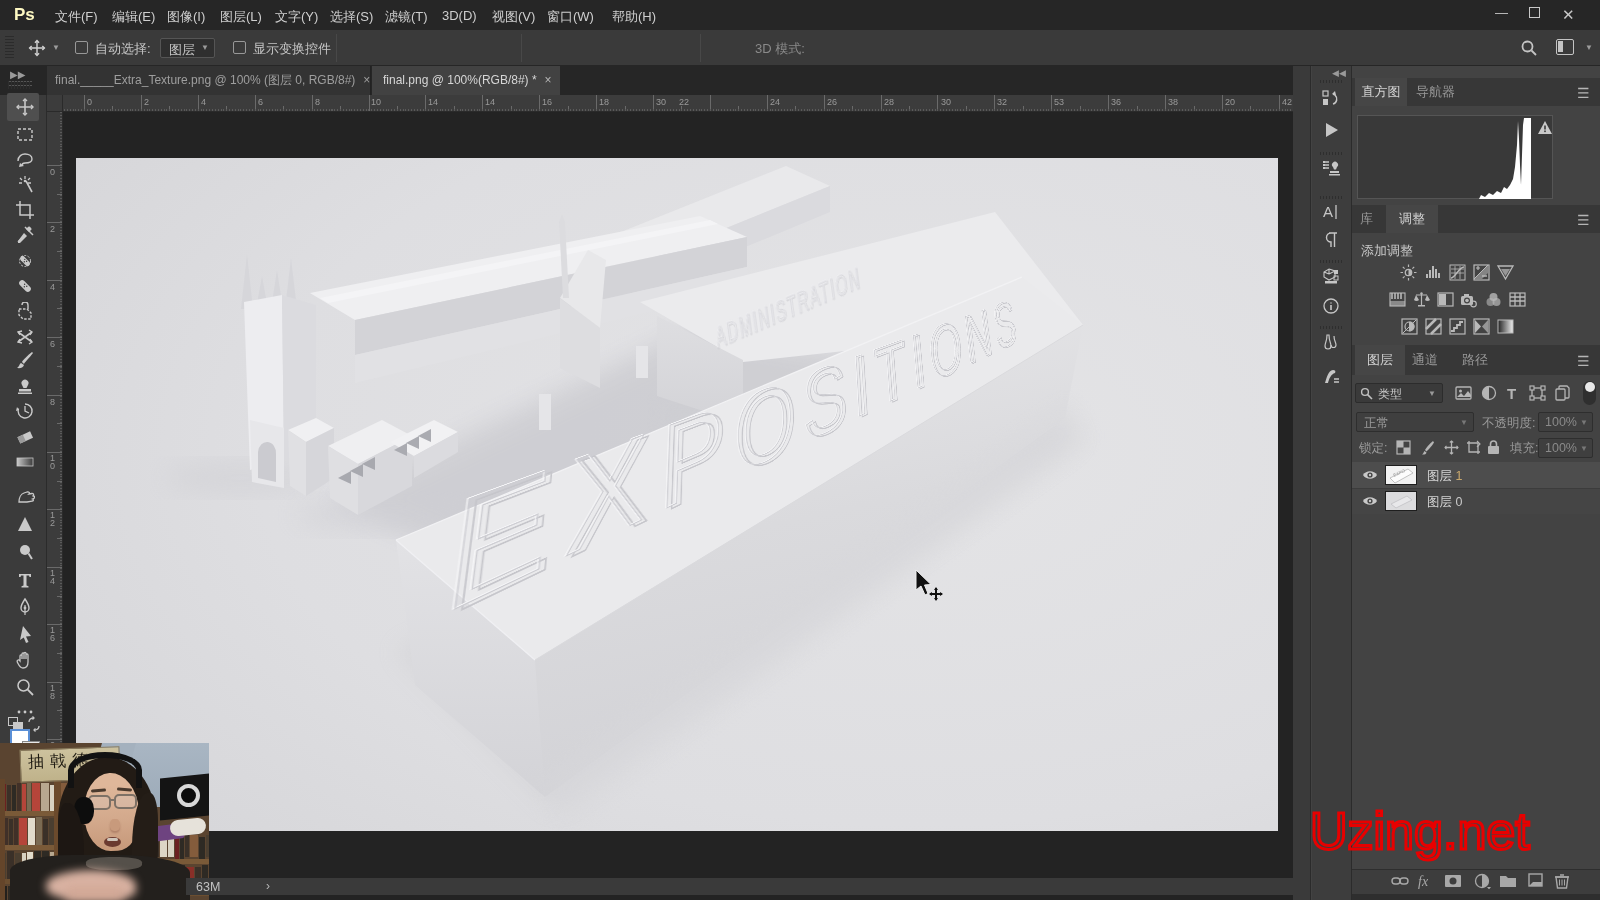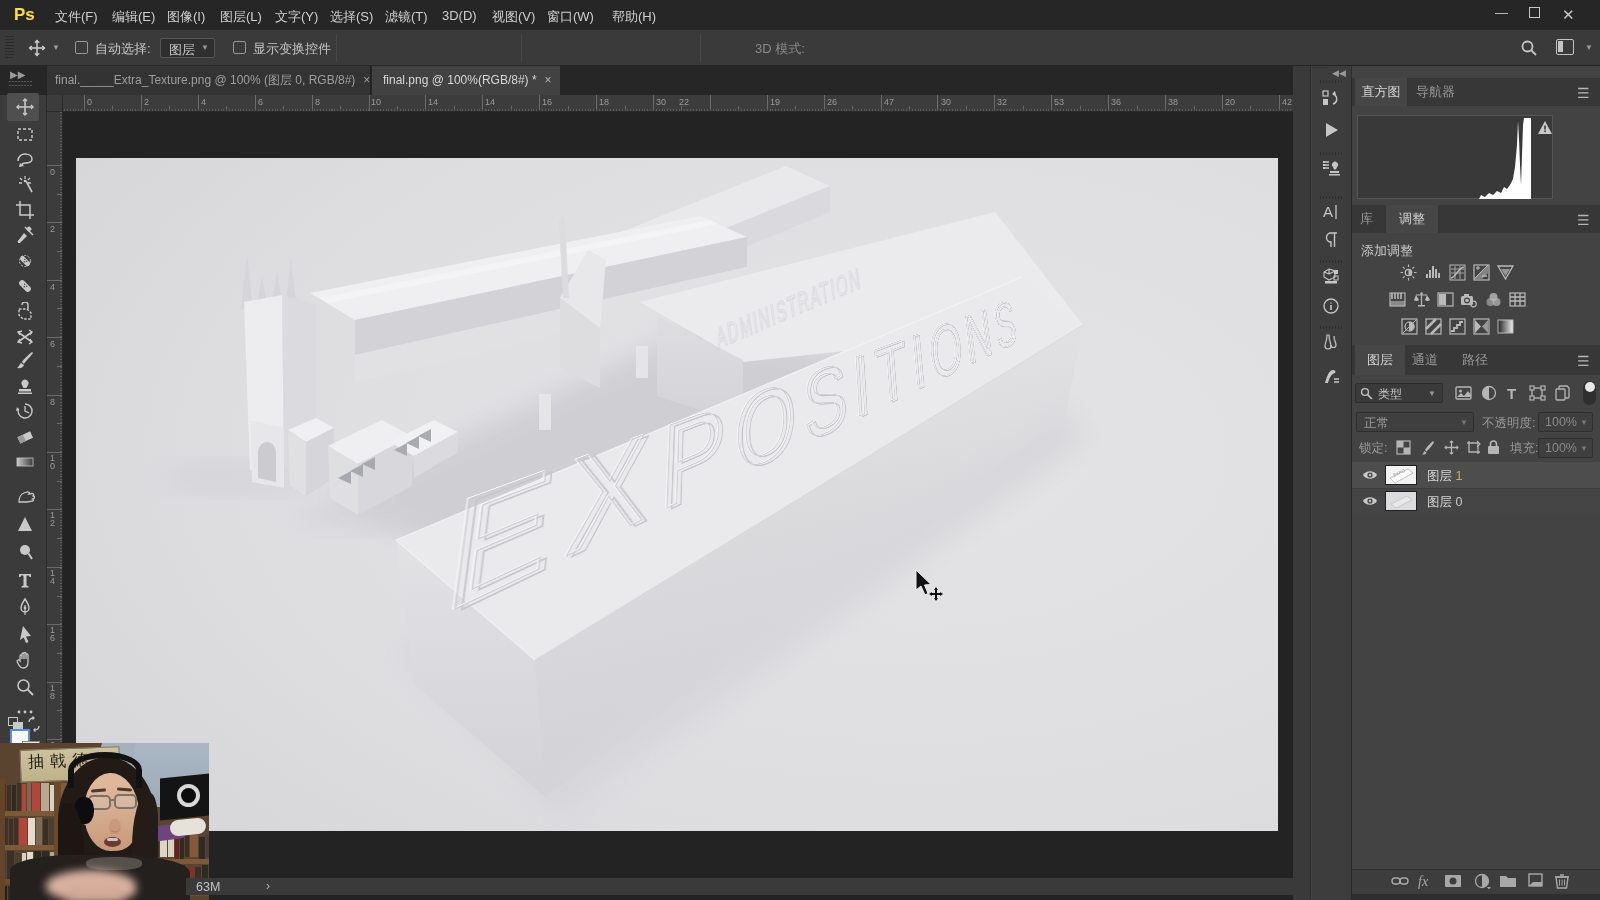--- a/index.html
+++ b/index.html
@@ -1,20 +1,20 @@
 <!DOCTYPE html>
 <html><head><meta charset="utf-8">
 <style>
 *{margin:0;padding:0;box-sizing:border-box}
 html,body{width:1600px;height:900px;overflow:hidden;background:#232323;font-family:"Liberation Sans",sans-serif}
 #root{position:absolute;left:0;top:0;width:1600px;height:900px}
 .abs{position:absolute}
 
 #menubar{left:0;top:0;width:1600px;height:30px;background:#262626;color:#cfcfcf;font-size:13px}
-#pslogo{left:14px;top:5px;font-size:17px;font-weight:bold;color:#fde047}
+#pslogo{left:14px;top:5px;font-size:17px;font-weight:bold;color:#fef9c3}
 .mi{top:8px}
 .winbtn{top:8px;color:#c8c8c8;font-size:13px}
 
 #opts{left:0;top:30px;width:1600px;height:36px;background:#3a3a3a;border-bottom:1px solid #262626;color:#c6c6c6;font-size:13px}
 .grip{width:5px;background-image:repeating-linear-gradient(#2b2b2b 0 1px,transparent 1px 3px)}
 .cb{width:13px;height:13px;border:1px solid #989898;border-radius:2px;background:#3a3a3a}
 .dd{background:#2f2f2f;border:1px solid #555;border-radius:2px;color:#c6c6c6;font-size:13px}
 .sep{width:1px;background:#2c2c2c;border-right:1px solid #484848}
 .oicon{color:#9c9c9c}
 
@@ -337,25 +337,25 @@
         <span class="abs rnum" style="left:438px;top:2px">14</span>
         <div class="abs" style="left:492px;top:0;width:1px;height:17px;background:#6a6a6a"></div>
         <span class="abs rnum" style="left:495px;top:2px">16</span>
         <div class="abs" style="left:549px;top:0;width:1px;height:17px;background:#6a6a6a"></div>
         <span class="abs rnum" style="left:552px;top:2px">18</span>
         <div class="abs" style="left:606px;top:0;width:1px;height:17px;background:#6a6a6a"></div>
         <span class="abs rnum" style="left:609px;top:2px">30</span>
         <div class="abs" style="left:663px;top:0;width:1px;height:17px;background:#6a6a6a"></div>
         <span class="abs rnum" style="left:632px;top:2px">22</span>
         <div class="abs" style="left:720px;top:0;width:1px;height:17px;background:#6a6a6a"></div>
-        <span class="abs rnum" style="left:723px;top:2px">19</span>
+        <span class="abs rnum" style="left:723px;top:2px">24</span>
         <div class="abs" style="left:777px;top:0;width:1px;height:17px;background:#6a6a6a"></div>
         <span class="abs rnum" style="left:780px;top:2px">26</span>
         <div class="abs" style="left:834px;top:0;width:1px;height:17px;background:#6a6a6a"></div>
-        <span class="abs rnum" style="left:837px;top:2px">47</span>
+        <span class="abs rnum" style="left:837px;top:2px">28</span>
         <div class="abs" style="left:890px;top:0;width:1px;height:17px;background:#6a6a6a"></div>
         <span class="abs rnum" style="left:894px;top:2px">30</span>
         <div class="abs" style="left:947px;top:0;width:1px;height:17px;background:#6a6a6a"></div>
         <span class="abs rnum" style="left:950px;top:2px">32</span>
         <div class="abs" style="left:1004px;top:0;width:1px;height:17px;background:#6a6a6a"></div>
         <span class="abs rnum" style="left:1007px;top:2px">53</span>
         <div class="abs" style="left:1061px;top:0;width:1px;height:17px;background:#6a6a6a"></div>
         <span class="abs rnum" style="left:1064px;top:2px">36</span>
         <div class="abs" style="left:1118px;top:0;width:1px;height:17px;background:#6a6a6a"></div>
         <span class="abs rnum" style="left:1121px;top:2px">38</span>
@@ -808,20 +808,21 @@
       <svg class="abs" style="left:233px;top:807px" width="18" height="16" viewBox="0 0 18 16">
         <rect x="3" y="1" width="13" height="12" fill="none" stroke="#a8a8a8" stroke-width="1.4"></rect>
         <path d="M3 13 l4-4 v4z" fill="#a8a8a8"></path>
         <rect x="7" y="9" width="9" height="4" fill="#a8a8a8"></rect>
       </svg>
       <svg class="abs" style="left:260px;top:807px" width="18" height="16" viewBox="0 0 18 16">
         <path d="M3 4 h12 l-1.5 11 h-9z" fill="none" stroke="#a8a8a8" stroke-width="1.4"></path>
         <path d="M2 4 h14 M7 2 h4" stroke="#a8a8a8" stroke-width="1.4"></path>
         <path d="M6.5 6.5 v6 M9 6.5 v6 M11.5 6.5 v6" stroke="#a8a8a8" stroke-width="1"></path>
       </svg>
+      <div class="abs" style="left:17px;top:735px;font-size:52px;letter-spacing:0px;color:transparent;-webkit-text-stroke:3px #e80000;font-family:'Liberation Sans',sans-serif">Uzing.net</div>
     </div>
 
 <div class="abs" id="webcam">
       <div class="abs" style="left:0;top:0;width:209px;height:157px;background:#5a4430"></div>
       <div class="abs" style="left:0px;top:41px;width:6px;height:28px;background:#6b2020"></div>
       <div class="abs" style="left:7px;top:42px;width:4px;height:28px;background:#3a3028"></div>
       <div class="abs" style="left:12px;top:42px;width:4px;height:28px;background:#2e2a24"></div>
       <div class="abs" style="left:17px;top:40px;width:4px;height:28px;background:#403028"></div>
       <div class="abs" style="left:22px;top:41px;width:4px;height:28px;background:#b5453a"></div>
       <div class="abs" style="left:27px;top:40px;width:4px;height:28px;background:#7a6a52"></div>

